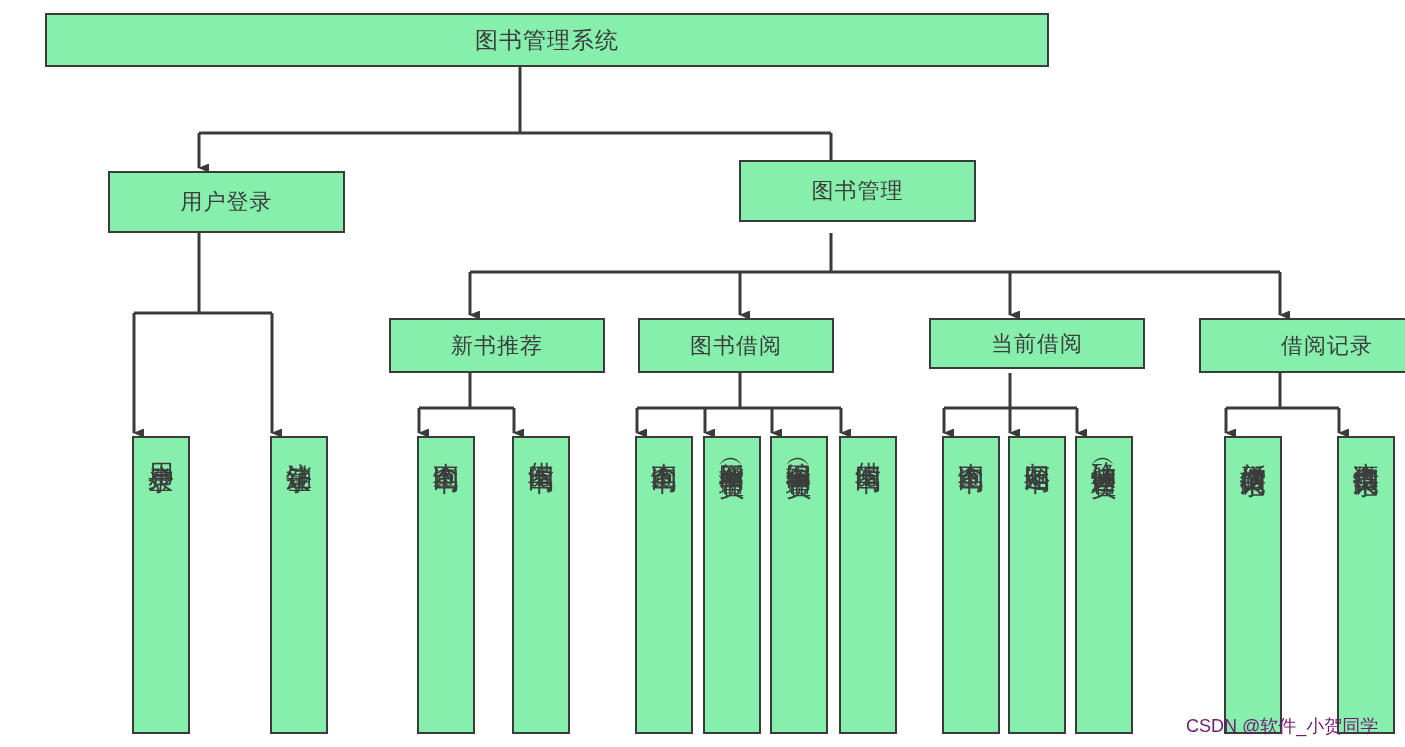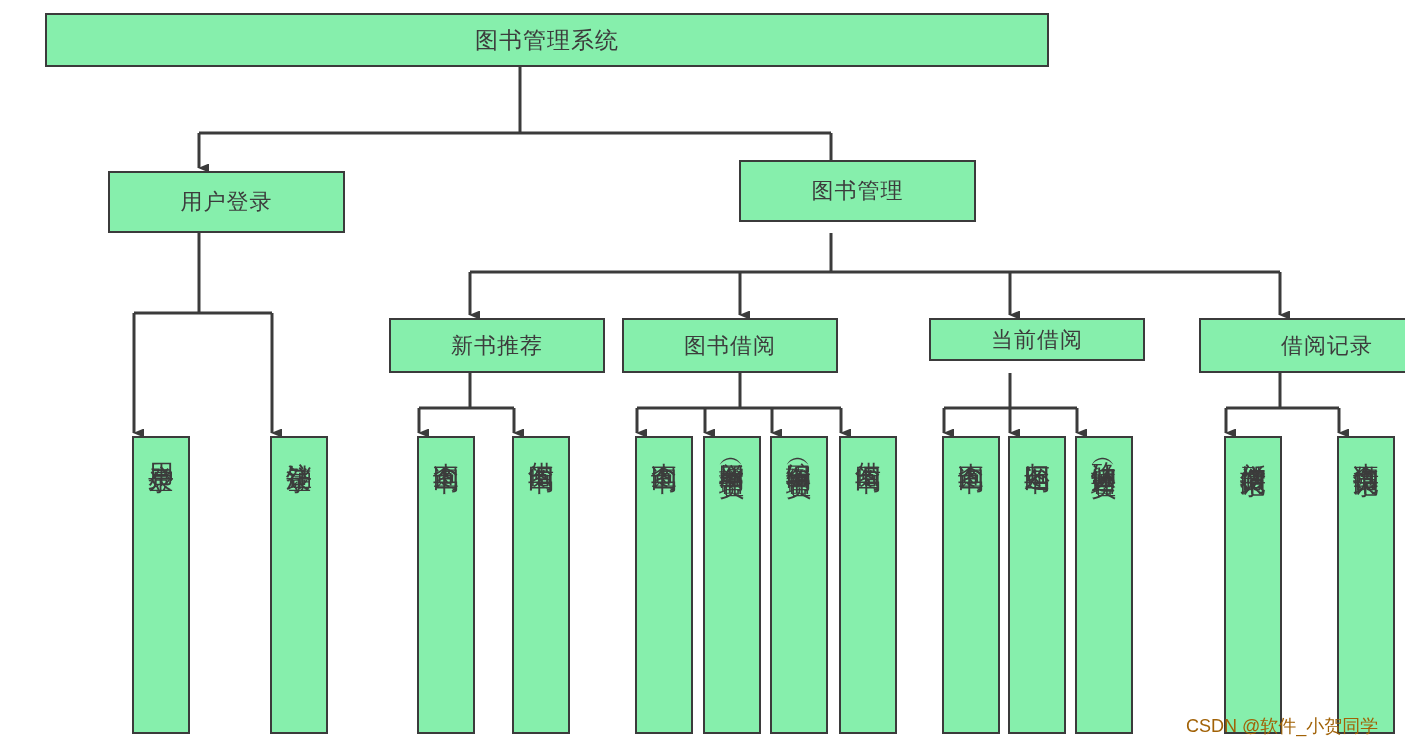--- a/index.html
+++ b/index.html
@@ -64,21 +64,21 @@
     white-space: nowrap;
   }
   .node.v.tall .lbl {
     font-size: 25px;
   }
   #watermark {
     position: absolute;
     left: 1186px;
     top: 714px;
     font-size: 18px;
-    color: #a16207;
+    color: #701a75;
     white-space: nowrap;
     z-index: 3;
     font-family: "Liberation Sans", "DejaVu Sans", sans-serif;
   }
 </style>
 </head>
 <body>
 
 <div id="stage">
 
@@ -139,24 +139,24 @@
   <div class="node h" style="left:81px; top:171px; width:237px; height:62px;">
     <span class="lbl">用户登录</span>
   </div>
   <div class="node h" style="left:712px; top:160px; width:237px; height:62px;">
     <span class="lbl">图书管理</span>
   </div>
 
   <div class="node h" style="left:362px; top:318px; width:216px; height:55px;">
     <span class="lbl">新书推荐</span>
   </div>
-  <div class="node h" style="left:595px; top:318px; width:216px; height:55px;">
+  <div class="node h" style="left:611px; top:318px; width:196px; height:55px;">
     <span class="lbl">图书借阅</span>
   </div>
-  <div class="node h" style="left:902px; top:318px; width:216px; height:43px;">
+  <div class="node h" style="left:902px; top:318px; width:216px; height:51px;">
     <span class="lbl">当前借阅</span>
   </div>
   <div class="node h" style="left:1172px; top:318px; width:256px; height:55px;">
     <span class="lbl">借阅记录</span>
   </div>
 
   <div class="node v" style="left:105px; top:436px; width:58px; height:298px;">
     <span class="lbl">用户登录</span>
   </div>
   <div class="node v" style="left:243px; top:436px; width:58px; height:298px;">

